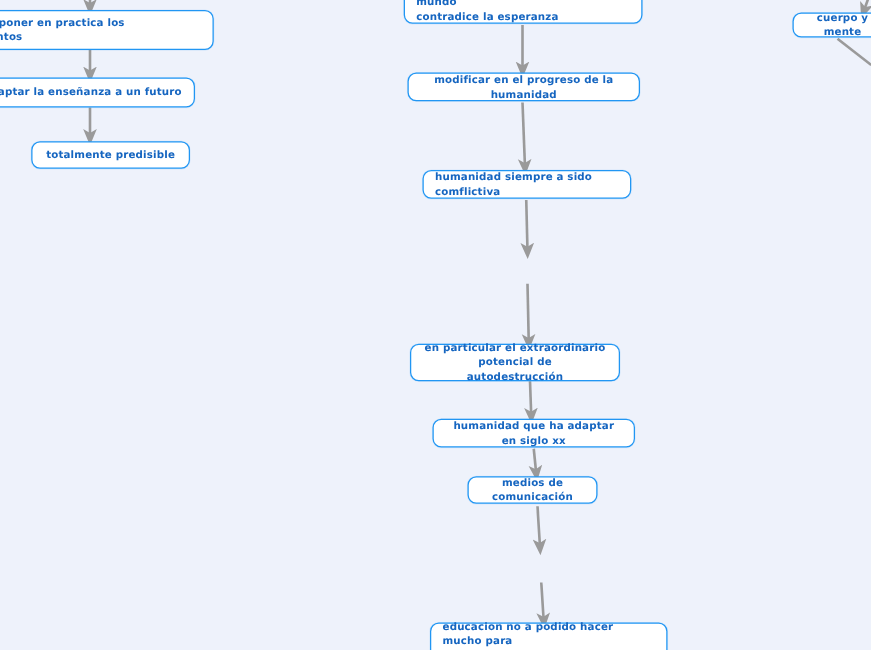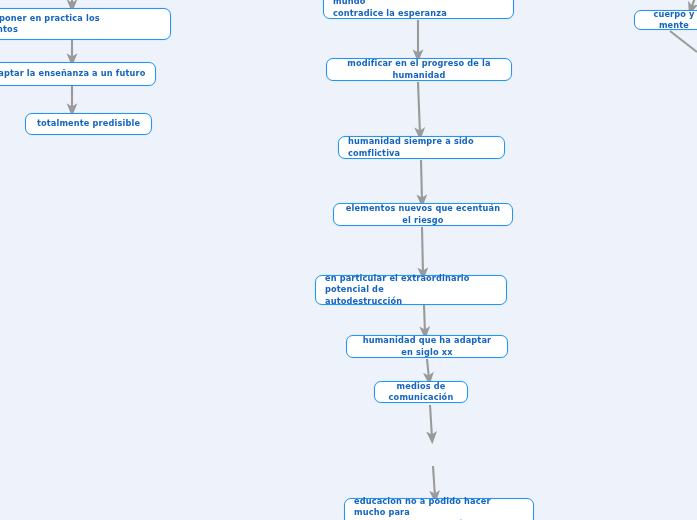--- a/index.html
+++ b/index.html
@@ -129,34 +129,31 @@
   </div>
 
   <div class="node one-line" style="left:326px; top:58px; width:186px; height:23px; justify-content:center;">
     <span class="txt" style="text-align:center;">modificar en el progreso de la humanidad</span>
   </div>
 
   <div class="node one-line" style="left:338px; top:136px; width:167px; height:23px; justify-content:center;">
     <span class="txt" style="text-align:left;">humanidad siempre a sido comflictiva</span>
   </div>
 
-  <div class="node one-line" style="left:333px; top:203px; width:180px; height:23px; justify-content:center;">
-    <span class="txt" style="text-align:center;">elementos nuevos que ecentuán el riesgo</span>
-  </div>
 
-  <div class="node" style="left:315px; top:275px; width:192px; height:30px;">
+  <div class="node" style="left:328px; top:275px; width:168px; height:30px;text-align:center;">
     <span class="txt">en particular el extraordinario potencial de
 autodestrucción</span>
   </div>
 
   <div class="node one-line" style="left:346px; top:335px; width:162px; height:23px; justify-content:center;">
     <span class="txt" style="text-align:center;">humanidad que ha adaptar en siglo xx</span>
   </div>
 
-  <div class="node one-line" style="left:374px; top:381px; width:94px; height:22px; justify-content:center;">
+  <div class="node one-line" style="left:374px; top:381px; width:104px; height:22px; justify-content:center;">
     <span class="txt" style="text-align:center;">medios de comunicación</span>
   </div>
 
 
   <div class="node" style="left:344px; top:498px; width:190px; height:30px;">
     <span class="txt">educacion no a podido hacer mucho para
 modificar esta situación</span>
   </div>
 
   <div class="node one-line" style="left:615px; top:10px; width:80px; height:20px; justify-content:center;margin-left:19px;">

